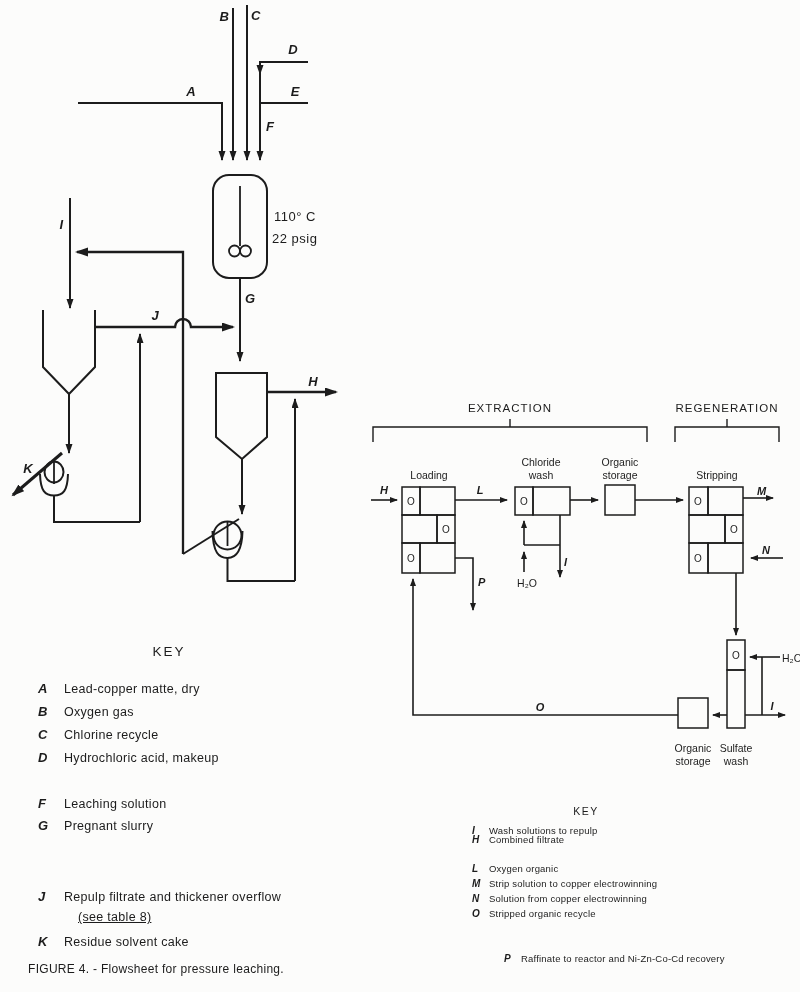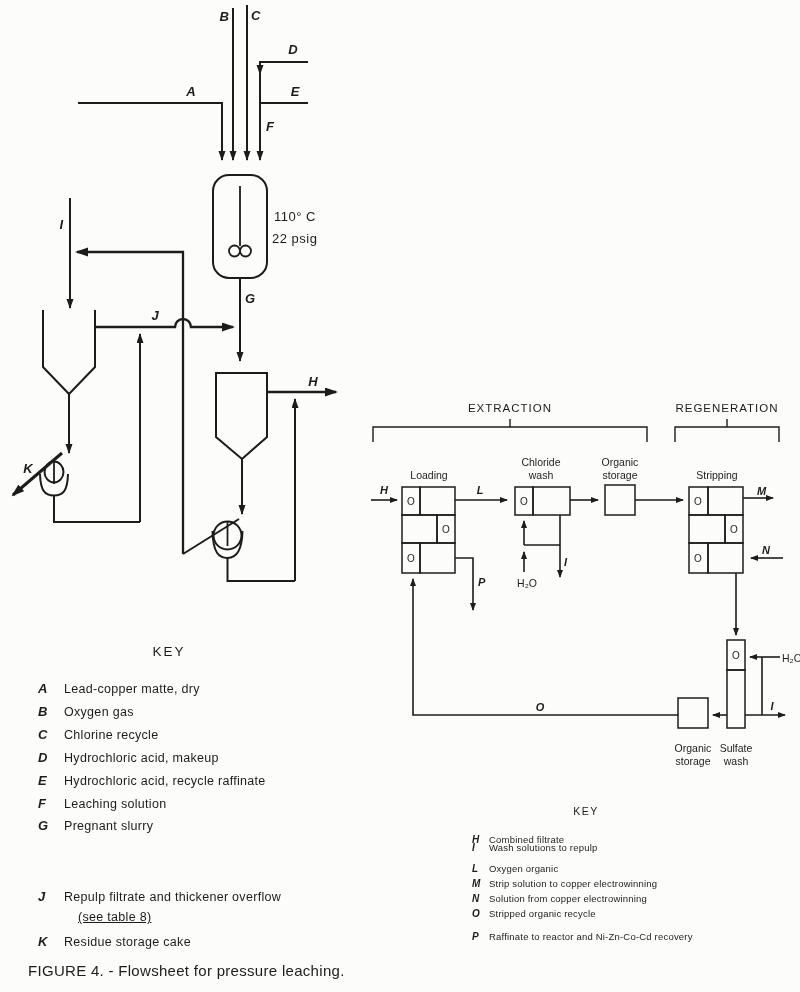--- a/index.html
+++ b/index.html
@@ -13,21 +13,21 @@
   .unit5{font-size:10.5px;}
   .section5{font-size:11.5px;letter-spacing:1px;font-weight:500;}
   .omark{font-size:10px;}
   .abs{position:absolute;white-space:nowrap;}
   .key-title4{font-size:13.5px;letter-spacing:2px;}
   .key-title5{font-size:10.5px;letter-spacing:1.5px;}
   .k4row{position:absolute;left:38px;font-size:12.5px;letter-spacing:.3px;}
   .k4row .kl{display:inline-block;width:26px;font-style:italic;font-weight:700;font-size:13px;}
   .k5row{position:absolute;left:472px;font-size:9.5px;letter-spacing:.2px;}
   .k5row .kl{display:inline-block;width:17px;font-style:italic;font-weight:700;font-size:10px;}
-  .caption{font-size:15px;letter-spacing:.3px;}
+  .caption{font-size:12px;letter-spacing:.3px;}
 </style>
 </head>
 <body>
 
 <div id="page">
 
 <svg width="800" height="992" viewBox="0 0 800 992">
   <defs>
     <marker id="ah" markerUnits="userSpaceOnUse" markerWidth="12" markerHeight="9" refX="9" refY="3.5" orient="auto">
       <path d="M0,0 L10,3.5 L0,7 Z" fill="#1c1c1c"></path>
@@ -215,32 +215,31 @@
     </g>
   </g>
 </svg>
 
 <div class="abs key-title4" style="left:139px;top:644px;width:60px;text-align:center;">KEY</div>
 
 <div class="k4row" style="top:681px;"><span class="kl">A</span><span>Lead-copper matte, dry</span></div>
 <div class="k4row" style="top:704px;"><span class="kl">B</span><span>Oxygen gas</span></div>
 <div class="k4row" style="top:727px;"><span class="kl">C</span><span>Chlorine recycle</span></div>
 <div class="k4row" style="top:750px;"><span class="kl">D</span><span>Hydrochloric acid, makeup</span></div>
-<div class="k4row" style="top:773px;"><span class="kl">E</span><span>Hydrochloric acid, recycle raffinate</span></div>
 <div class="k4row" style="top:796px;"><span class="kl">F</span><span>Leaching solution</span></div>
 <div class="k4row" style="top:818px;"><span class="kl">G</span><span>Pregnant slurry</span></div>
 <div class="k4row" style="top:889px;"><span class="kl">J</span><span>Repulp filtrate and thickener overflow</span></div>
 <div class="k4row" style="top:910px;left:78px;text-decoration:underline;"><span>(see table 8)</span></div>
-<div class="k4row" style="top:934px;"><span class="kl">K</span><span>Residue storage cake</span></div>
+<div class="k4row" style="top:934px;"><span class="kl">K</span><span>Residue solvent cake</span></div>
 
 <div class="abs key-title5" style="left:556px;top:805px;width:60px;text-align:center;">KEY</div>
 
 <div class="k5row" style="top:834px;"><span class="kl">H</span><span>Combined filtrate</span></div>
-<div class="k5row" style="top:842px;"><span class="kl">I</span><span>Wash solutions to repulp</span></div>
+<div class="k5row" style="top:825px;"><span class="kl">I</span><span>Wash solutions to repulp</span></div>
 <div class="k5row" style="top:863px;"><span class="kl">L</span><span>Oxygen organic</span></div>
 <div class="k5row" style="top:878px;"><span class="kl">M</span><span>Strip solution to copper electrowinning</span></div>
 <div class="k5row" style="top:893px;"><span class="kl">N</span><span>Solution from copper electrowinning</span></div>
 <div class="k5row" style="top:908px;"><span class="kl">O</span><span>Stripped organic recycle</span></div>
-<div class="k5row" style="top:931px;"><span class="kl">P</span><span>Raffinate to reactor and Ni-Zn-Co-Cd recovery</span></div>
+<div class="k5row" style="top:953px;margin-left:32px;"><span class="kl">P</span><span>Raffinate to reactor and Ni-Zn-Co-Cd recovery</span></div>
 
 <div class="abs caption" style="left:28px;top:962px;">FIGURE 4. - Flowsheet for pressure leaching.</div>
 
 </div>
 
 </body></html>

